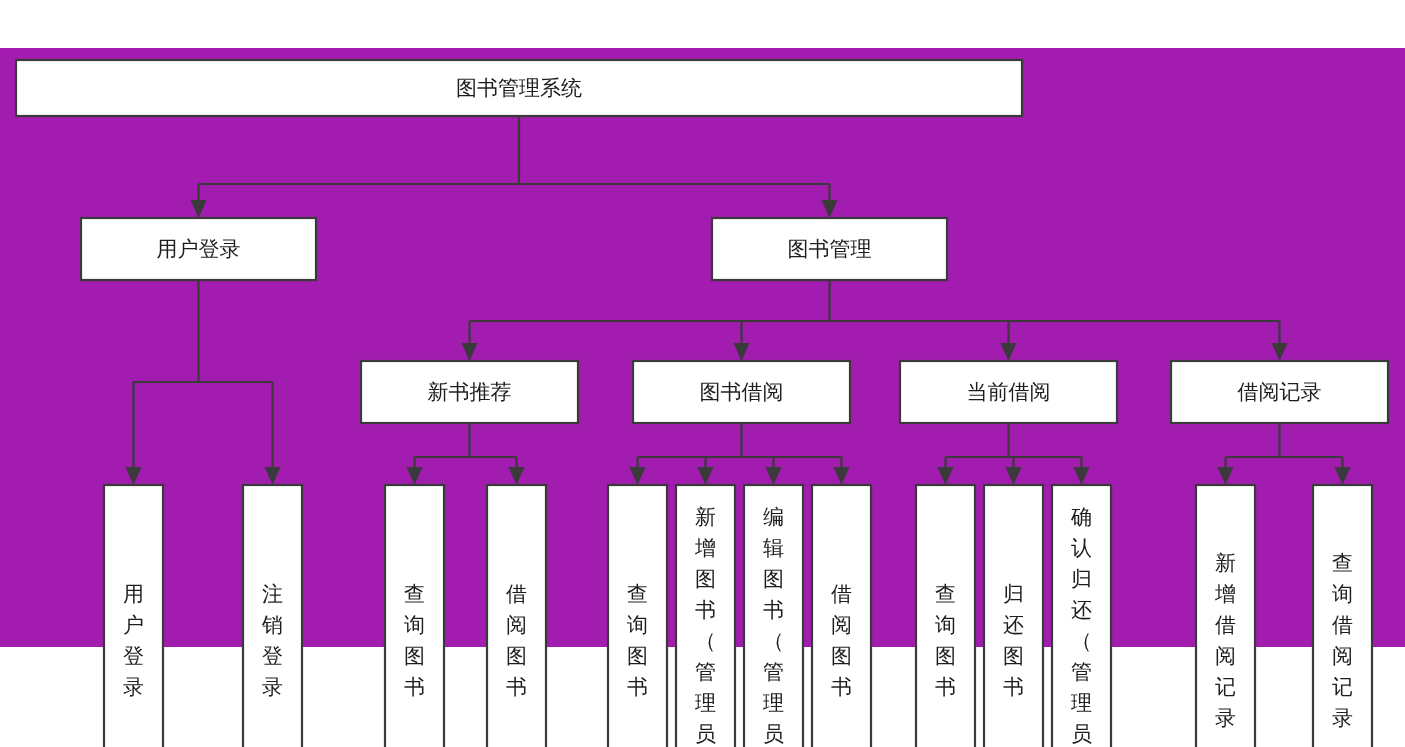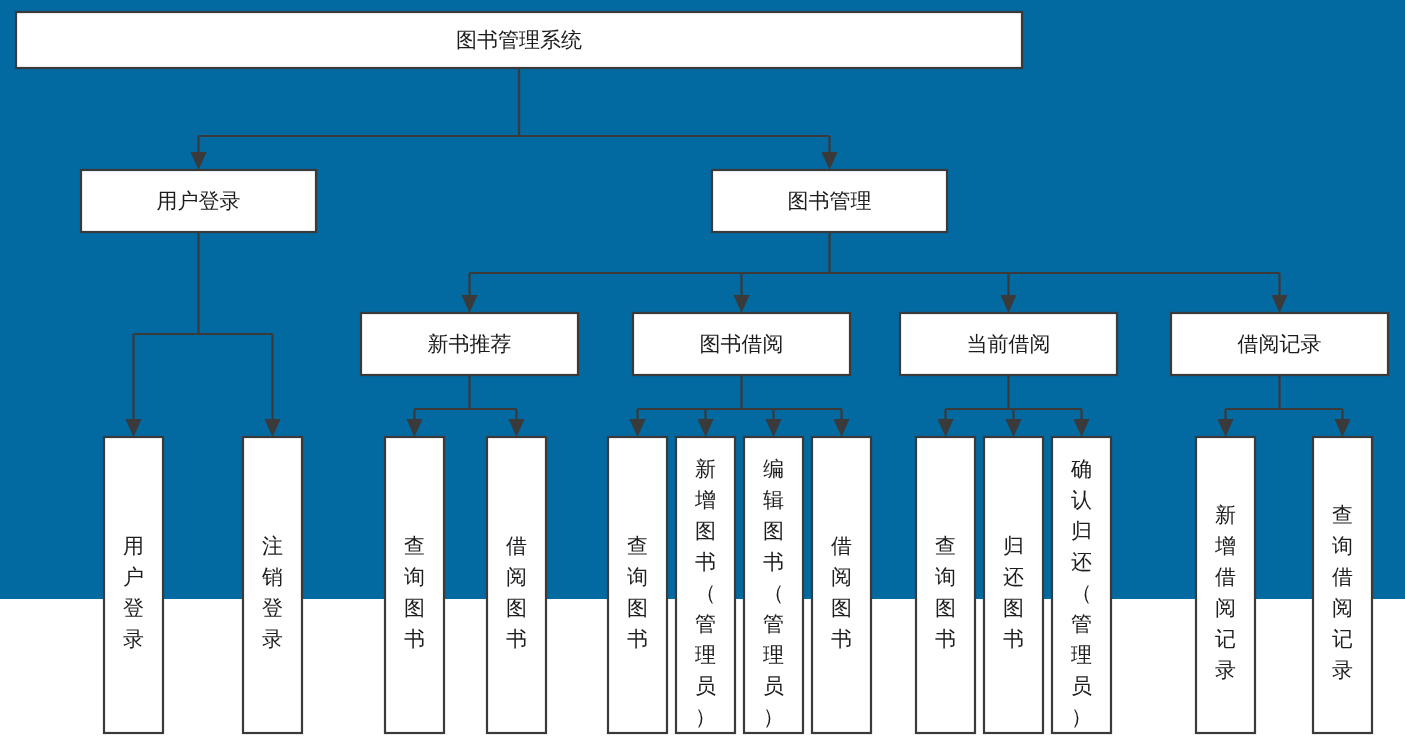--- a/index.html
+++ b/index.html
@@ -10,21 +10,22 @@
   body {
     width: 1405px;
     height: 747px;
     font-family: "DejaVu Sans", "Liberation Sans", sans-serif;
     overflow: hidden;
   }
   #diagram-root {
     position: relative;
     width: 1405px;
     height: 599px;
-    background: #0369a1;
+    background: #a21caf;
+    margin-top: 48px;
   }
   svg#flowchart {
     display: block;
     width: 1405px;
     height: 747px;
   }
   .node-box {
     fill: #ffffff;
     stroke: #3a3a3a;
     stroke-width: 2.2;

